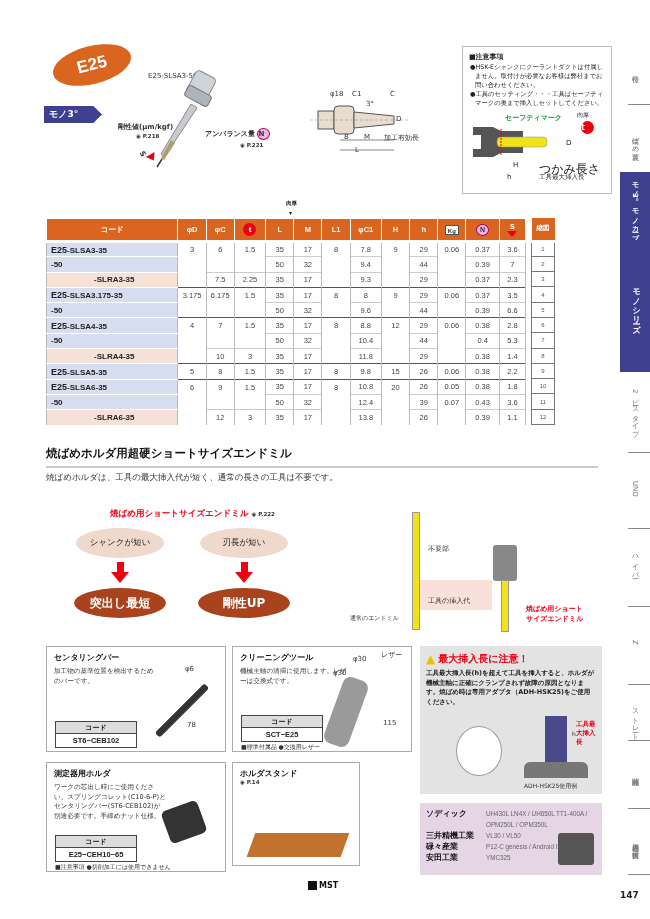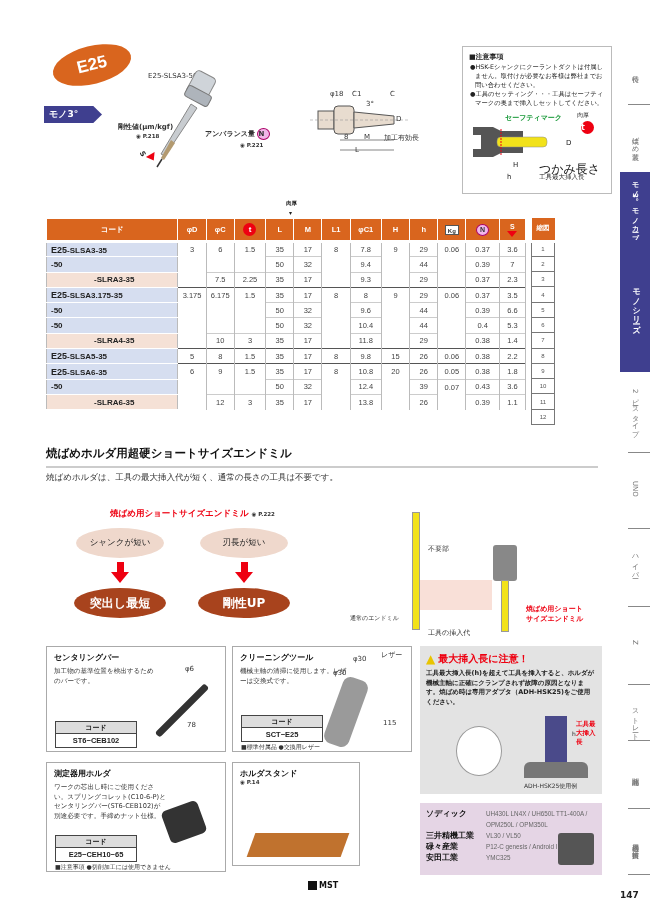--- a/index.html
+++ b/index.html
@@ -248,20 +248,35 @@
         <td class="val">50</td>
         <td class="val">32</td>
         <td class="blank"></td>
         <td class="val">9.6</td>
         <td class="blank"></td>
         <td class="val">44</td>
         <td class="blank"></td>
         <td class="val">0.39</td>
         <td class="val">6.6</td>
       </tr>
+      <tr class="grp">
+        <td class="code"><span class="big">E25</span><span>-SLSA4-35</span></td>
+        <td class="val">4</td>
+        <td class="val">7</td>
+        <td class="val">1.5</td>
+        <td class="val">35</td>
+        <td class="val">17</td>
+        <td class="val">8</td>
+        <td class="val">8.8</td>
+        <td class="val">12</td>
+        <td class="val">29</td>
+        <td class="val">0.06</td>
+        <td class="val">0.38</td>
+        <td class="val">2.8</td>
+      </tr>
       <tr class="mid">
         <td class="code sub"><span>-50</span></td>
         <td class="blank"></td>
         <td class="blank"></td>
         <td class="blank"></td>
         <td class="val">50</td>
         <td class="val">32</td>
         <td class="blank"></td>
         <td class="val">10.4</td>
         <td class="blank"></td>
@@ -411,21 +426,21 @@
     <div class="hd"></div>
   </div>
 <div class="abs ell-dark" style="left:74px;top:588px;width:92px;height:30px;">突出し最短</div>
 <div class="abs ell-dark" style="left:198px;top:588px;width:92px;height:30px;">剛性UP</div>
 
 <div class="abs" style="left:412px;top:580px;width:80px;height:30px;background:#f9e0d8;"></div>
 <div class="abs" style="left:412px;top:512px;width:8px;height:118px;background:#f2e21a;border:1px solid #999;"></div>
 <div class="abs" style="left:493px;top:545px;width:24px;height:36px;background:#888;border-radius:3px;"></div>
 <div class="abs" style="left:501px;top:580px;width:8px;height:52px;background:#f2e21a;border:1px solid #999;"></div>
 <div class="abs small-lbl" style="left:428px;top:544px;">不要部</div>
-<div class="abs small-lbl" style="left:428px;top:628px;">工具の挿入代</div>
+<div class="abs small-lbl" style="left:428px;top:596px;">工具の挿入代</div>
 <div class="abs small-lbl" style="left:350px;top:614px;font-size:6px;">通常のエンドミル</div>
 <div class="abs small-lbl" style="left:526px;top:604px;color:#e01;font-weight:bold;">焼ばめ用ショート</div>
 <div class="abs small-lbl" style="left:526px;top:614px;color:#e01;font-weight:bold;">サイズエンドミル</div>
 
 <div class="abs acc" style="left:46px;top:646px;width:180px;height:106px;">
   <div class="t">センタリングバー</div>
   <div class="d" style="width:100px;">加工物の基準位置を検出するためのバーです。</div>
   <div class="small-lbl" style="position:absolute;left:138px;top:18px;">φ6</div>
   <div class="small-lbl" style="position:absolute;left:140px;top:74px;">78</div>
   <div style="position:absolute;left:100px;top:60px;width:70px;height:7px;background:#333;transform:rotate(-45deg);border-radius:3px;"></div>

